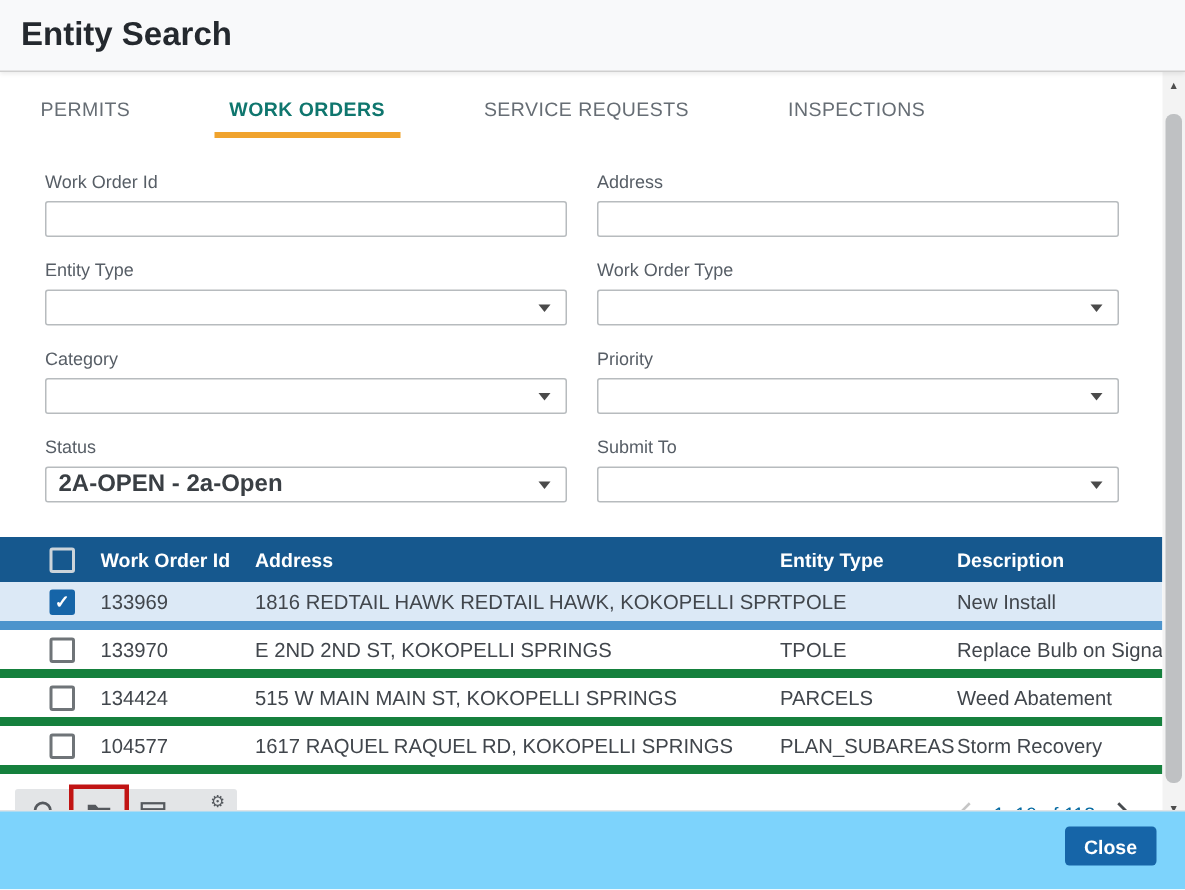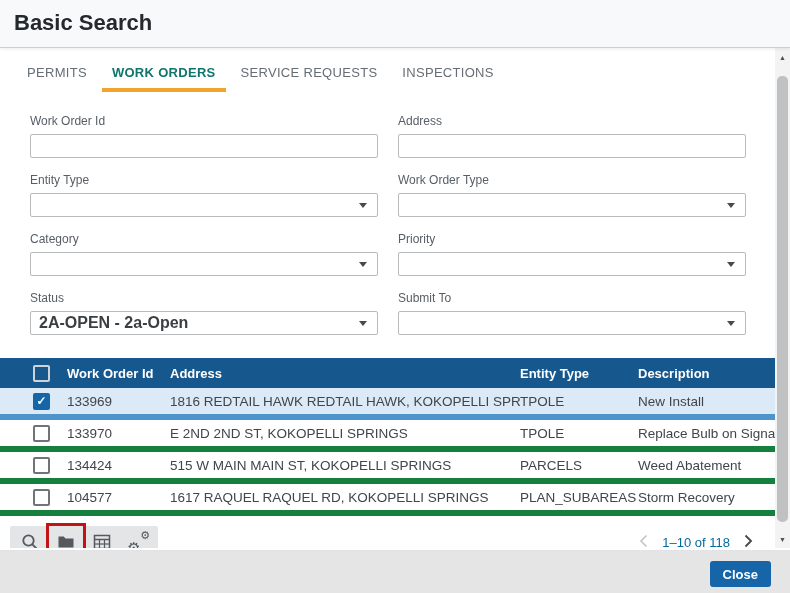--- a/index.html
+++ b/index.html
@@ -10,21 +10,21 @@
 
   
   .title-bar { position:absolute; top:0; left:0; right:0; height:48px; background:#f8f9fa;
     border-bottom:1px solid #cfcfcf; box-shadow:0 1px 3px rgba(0,0,0,.08); z-index:3; }
   .title-bar h1 { font-size:22px; font-weight:600; color:#24292e; padding-left:14px; line-height:46px; }
 
   
   .scroll-area { position:absolute; top:48px; left:0; width:775px; height:500px; background:#fff; overflow:hidden; }
 
   
-  .tabs { display:flex; padding:14px 0 0 17px; }
+  .tabs { display:flex; padding:14px 0 0 17px;gap:41px; }
   .tab { position:relative; height:30px; line-height:22px; padding:0 10px; margin-right:5px;
     font-size:13px; letter-spacing:.3px; color:#666d74; cursor:pointer; }
   .tab.active { color:#0f766e; font-weight:bold; }
   .tab.active::after { content:""; position:absolute; left:0; right:0; bottom:0; height:4px; background:var(--accent_orange,#f0a32d); }
 
   
   .search-form { display:grid; grid-template-columns:1fr 1fr; column-gap:20px; padding:0 29px 0 30px; margin-top:22px; }
   .field { margin-bottom:15px; }
   .field-label { display:block; font-size:12px; color:#575e66; margin-bottom:6px; }
   .field-control { position:relative; height:24px; }
@@ -72,32 +72,32 @@
 
   
   .scrollbar { position:absolute; top:48px; right:0; width:15px; height:500px; background:#f3f3f3; }
   .sb-arrow { position:absolute; left:0; width:15px; height:14px; display:flex; align-items:center; justify-content:center;
     font-size:7px; color:#4e4e4e; cursor:pointer; }
   .sb-arrow.up { top:2px; }
   .sb-arrow.down { bottom:2px; }
   .sb-thumb { position:absolute; left:2px; top:28px; width:11px; height:446px; background:#bfc1c3; border-radius:5px; cursor:grab; }
 
   
-  .dialog-footer { position:absolute; left:0; right:0; bottom:0; height:43px; background:#e5e5e5; border-top:1px solid #e1e3e5; z-index:4; }
+  .dialog-footer { position:absolute; left:0; right:0; bottom:0; height:53px; background:#7dd3fc; border-top:1px solid #e1e3e5; z-index:4; }
   .close-button { position:absolute; right:19px; top:10px; height:26px; min-width:56px; padding:0 13px;
     background:var(--button_blue,#1665a8); color:#fff; font-size:13px; font-weight:bold; font-family:inherit;
     border:none; border-radius:3px; cursor:pointer; }
 </style>
 </head>
 <body>
 
 <div class="dialog">
 
   <div class="title-bar">
-    <h1>Basic Search</h1>
+    <h1>Entity Search</h1>
   </div>
 
   <div class="scroll-area">
 
     <div class="tabs">
         <div class="tab"><span class="tab-label">PERMITS</span></div>
         <div class="tab active"><span class="tab-label">WORK ORDERS</span></div>
         <div class="tab"><span class="tab-label">SERVICE REQUESTS</span></div>
         <div class="tab"><span class="tab-label">INSPECTIONS</span></div>
       </div>

